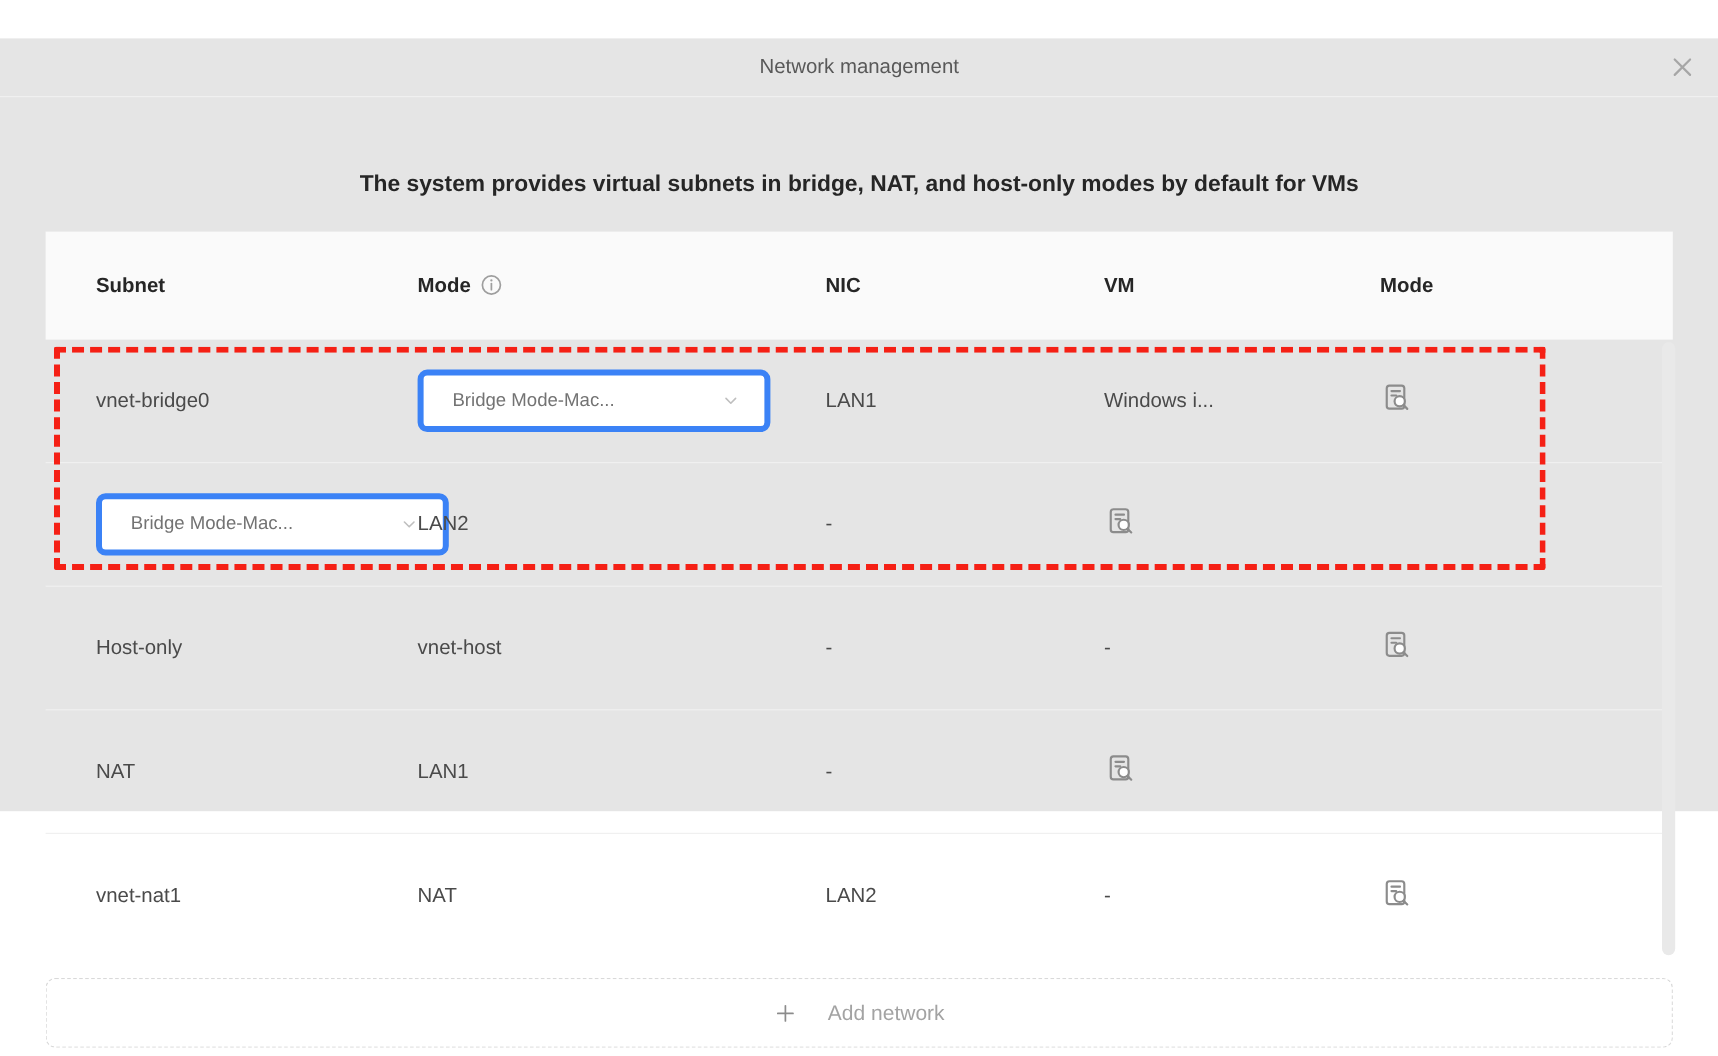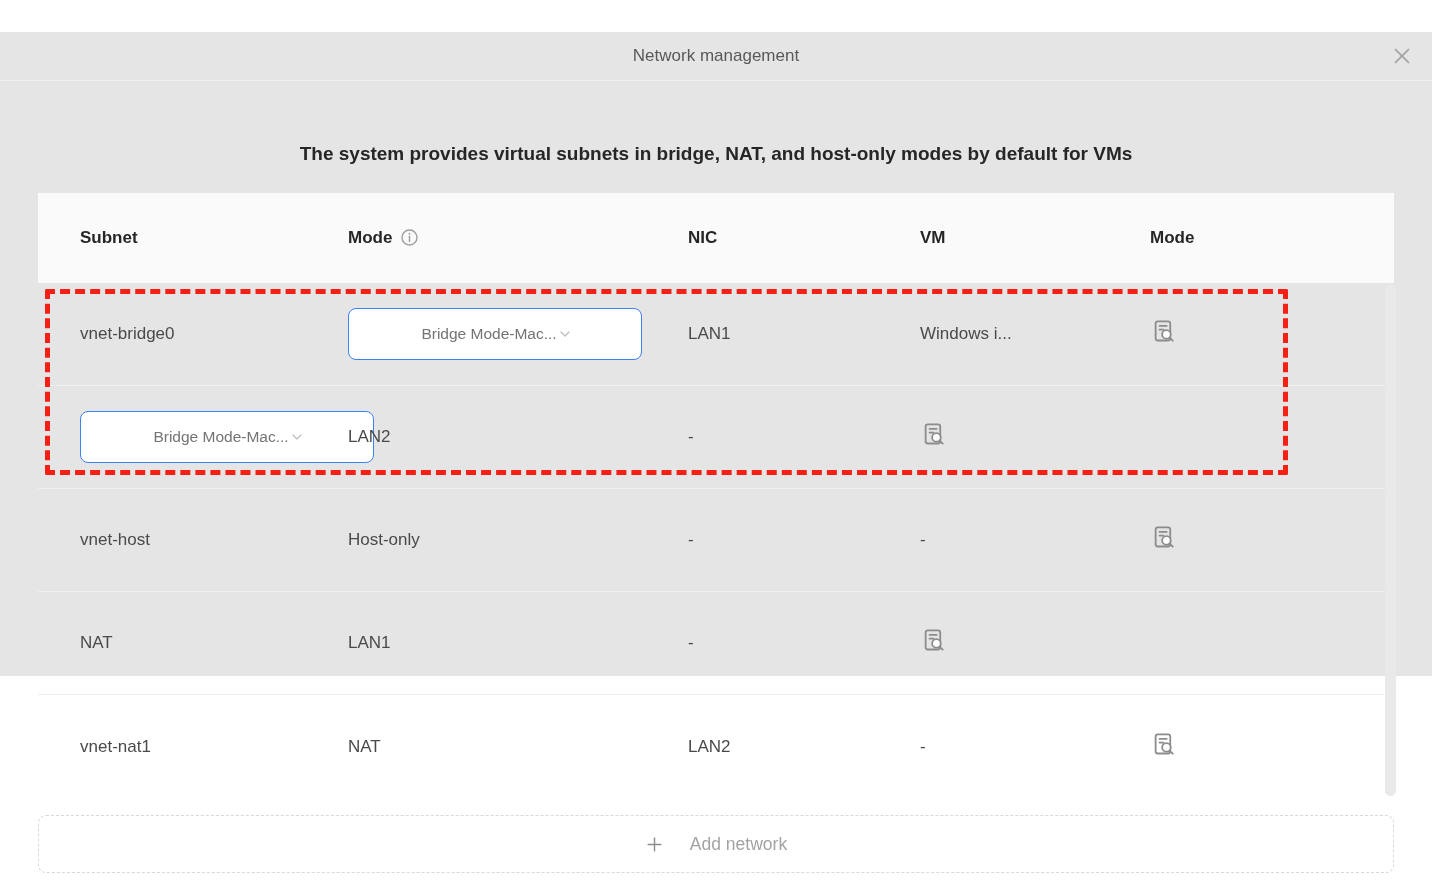--- a/index.html
+++ b/index.html
@@ -37,22 +37,22 @@
   }
   .thead .cell { font-size:17px; font-weight:bold; color:#262626; }
   .mode-head { display:flex; align-items:flex-start; gap:8px; }
   .tbody .trow {
     height:103px; border-bottom:1px solid #f0f0f0;
   }
   .tbody .trow:last-child { border-bottom:none; }
   .cell { font-size:17px; color:#4a4a4a; }
 
   .select-box {
-    width:294px; height:52px; border:1px solid #3b82f6; border-radius:8px;
-    display:flex; align-items:center; justify-content:center;
+    width:294px; height:52px; border:5px solid #3b82f6; border-radius:8px;
+    display:flex; align-items:center; justify-content:space-between;
     padding:0 20px 0 24px; background:#fff; cursor:pointer;
   }
   .select-box .sel-label { font-size:15.5px; color:#737373; white-space:nowrap; }
 
   .edit-btn { display:inline-flex; cursor:pointer; }
 
   
   .add-btn {
     margin-top:17px; width:1356px; height:58px;
     border:1px dashed #d9d9d9; border-radius:8px; background:#fff;
@@ -158,22 +158,22 @@
                 <line x1="8.5" y1="7" x2="14.8" y2="7"></line>
                 <line x1="8.5" y1="10.3" x2="12" y2="10.3"></line>
                 <circle cx="14.6" cy="14.6" r="3.8" fill="#ffffff"></circle>
                 <line x1="17.4" y1="17.4" x2="20.2" y2="20.2"></line>
               </svg>
             </span>
           </div>
         </div>
 
         <div class="trow">
+          <div class="cell">Host-only</div>
           <div class="cell">vnet-host</div>
-          <div class="cell">Host-only</div>
           <div class="cell">-</div>
           <div class="cell">-</div>
           <div class="cell">
             <span class="edit-btn">
               <svg width="27" height="27" viewBox="0 0 24 24" fill="none" stroke="#8c8c8c" stroke-width="1.6" stroke-linecap="round">
                 <rect x="5" y="3" width="13" height="17" rx="2"></rect>
                 <line x1="8.5" y1="7" x2="14.8" y2="7"></line>
                 <line x1="8.5" y1="10.3" x2="12" y2="10.3"></line>
                 <circle cx="14.6" cy="14.6" r="3.8" fill="#ffffff"></circle>
                 <line x1="17.4" y1="17.4" x2="20.2" y2="20.2"></line>

